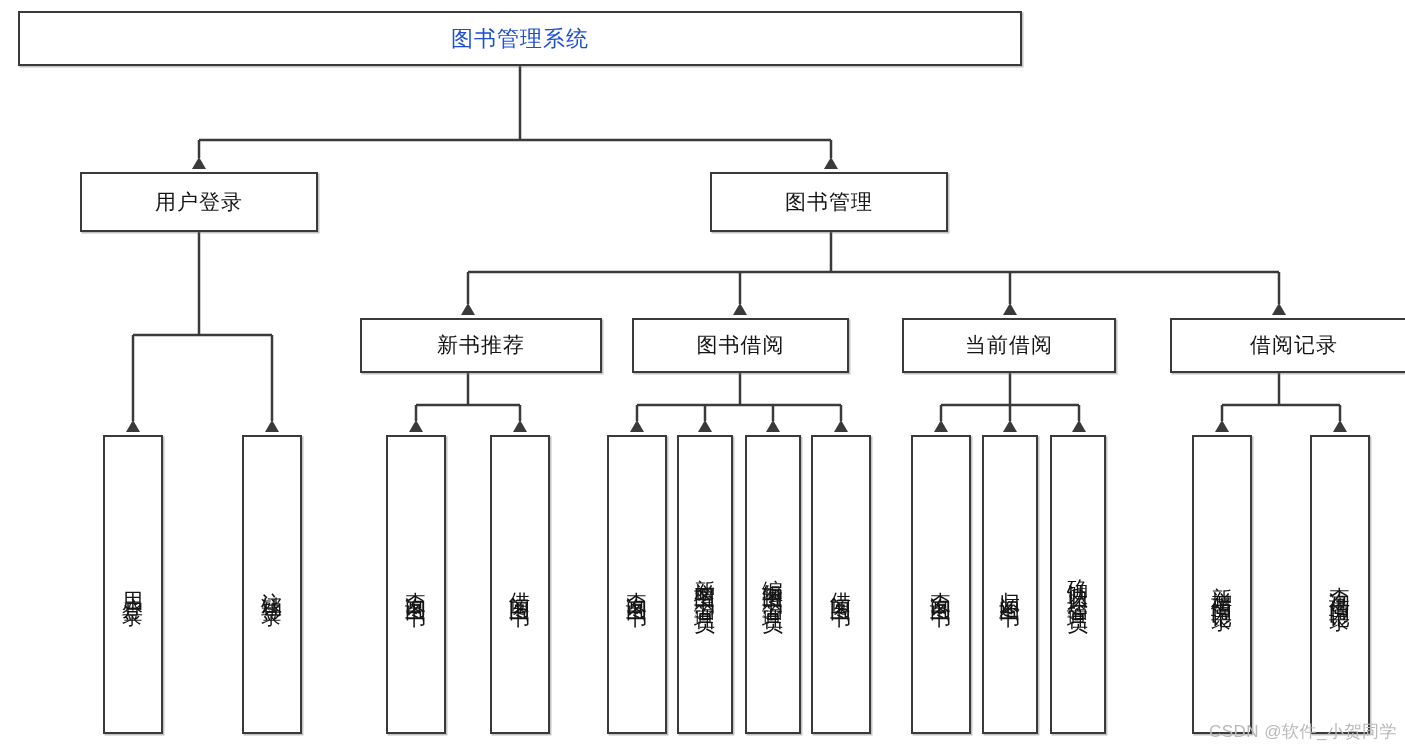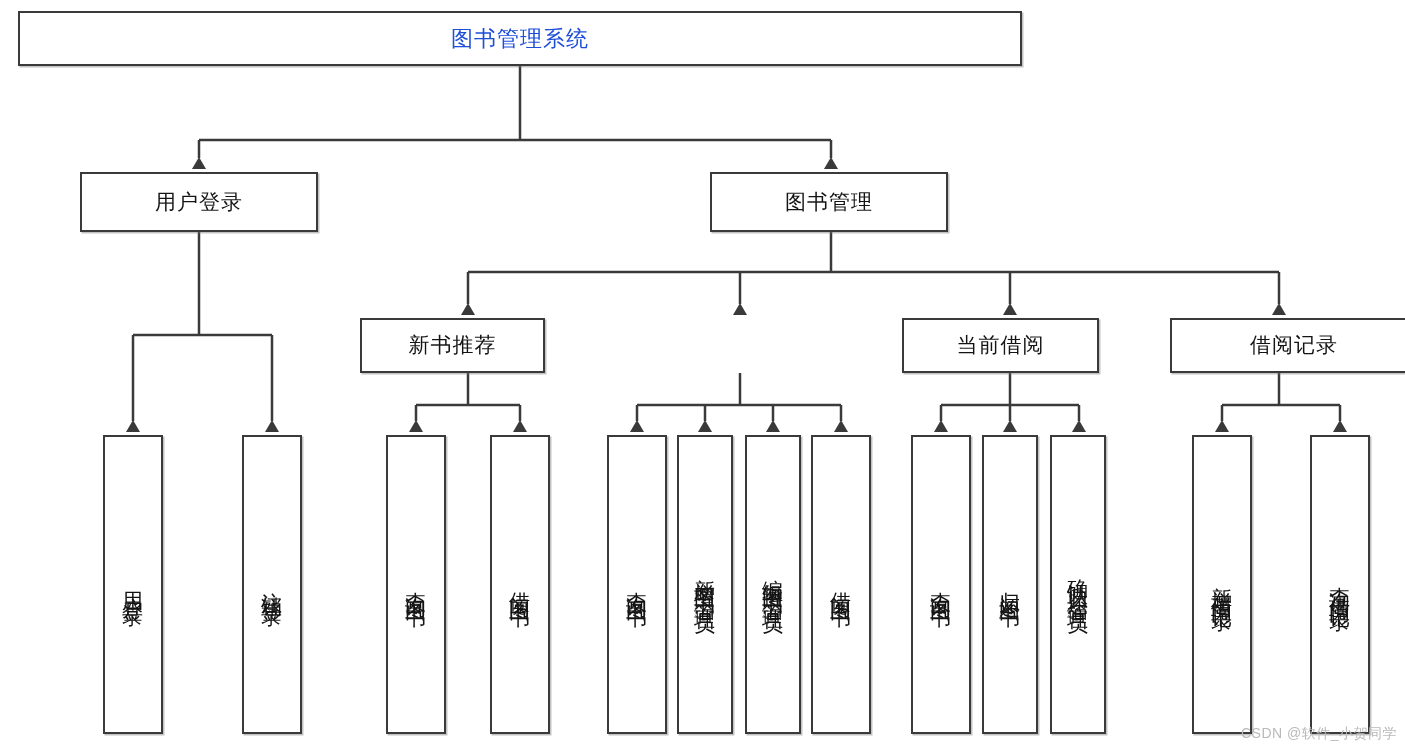--- a/index.html
+++ b/index.html
@@ -55,21 +55,21 @@
     font-size: 21px;
     letter-spacing: 5px;
     line-height: 1;
     white-space: nowrap;
     max-height: 272px;
   }
   #watermark {
     position: absolute;
     right: 8px;
     bottom: 4px;
-    font-size: 14px;
+    font-size: 17px;
     color: #b9b9b9;
     letter-spacing: 0.5px;
     white-space: nowrap;
     font-family: "Liberation Sans", "DejaVu Sans", sans-serif;
   }
 </style>
 </head>
 <body>
 
 <div id="canvas">
@@ -129,24 +129,27 @@
     <span class="label" style="color: #1d4ed8;">图书管理系统</span>
   </div>
 
   <div class="node mid" style="left: 80px; top: 172px; width: 238px; height: 60px; border-color: rgb(58, 58, 58); background: rgb(255, 255, 255);">
     <span class="label" style="color: rgb(20, 20, 20);">用户登录</span>
   </div>
   <div class="node mid" style="left: 710px; top: 172px; width: 238px; height: 60px; border-color: rgb(58, 58, 58); background: rgb(255, 255, 255); align-items: center;">
     <span class="label" style="color: rgb(20, 20, 20);">图书管理</span>
   </div>
 
-  <div class="node mid" style="left: 360px; top: 318px; width: 185px; height: 55px; border-color: rgb(58, 58, 58); background: rgb(255, 255, 255);">
+  <div class="node mid" style="left: 360px; top: 318px; width: 242px; height: 55px; border-color: rgb(58, 58, 58); background: rgb(255, 255, 255);">
     <span class="label" style="color: rgb(20, 20, 20);">新书推荐</span>
   </div>
-  <div class="node mid" style="left: 902px; top: 318px; width: 197px; height: 55px; border-color: rgb(58, 58, 58); background: rgb(255, 255, 255);">
+  <div class="node mid" style="left: 632px; top: 318px; width: 217px; height: 55px; border-color: rgb(58, 58, 58); background: rgb(255, 255, 255);">
+    <span class="label" style="color: rgb(20, 20, 20);">图书借阅</span>
+  </div>
+  <div class="node mid" style="left: 902px; top: 318px; width: 214px; height: 55px; border-color: rgb(58, 58, 58); background: rgb(255, 255, 255);">
     <span class="label" style="color: rgb(20, 20, 20);">当前借阅</span>
   </div>
   <div class="node mid" style="left: 1170px; top: 318px; width: 248px; height: 55px; border-color: rgb(58, 58, 58); background: rgb(255, 255, 255);">
     <span class="label" style="color: rgb(20, 20, 20);">借阅记录</span>
   </div>
 
   <div class="node leaf" style="left: 103px; top: 435px; width: 60px; height: 299px; border-color: rgb(58, 58, 58); background: rgb(255, 255, 255);">
     <span class="label" style="color: rgb(20, 20, 20);">用户登录</span>
   </div>
   <div class="node leaf" style="left: 242px; top: 435px; width: 60px; height: 299px; border-color: rgb(58, 58, 58); background: rgb(255, 255, 255);">

